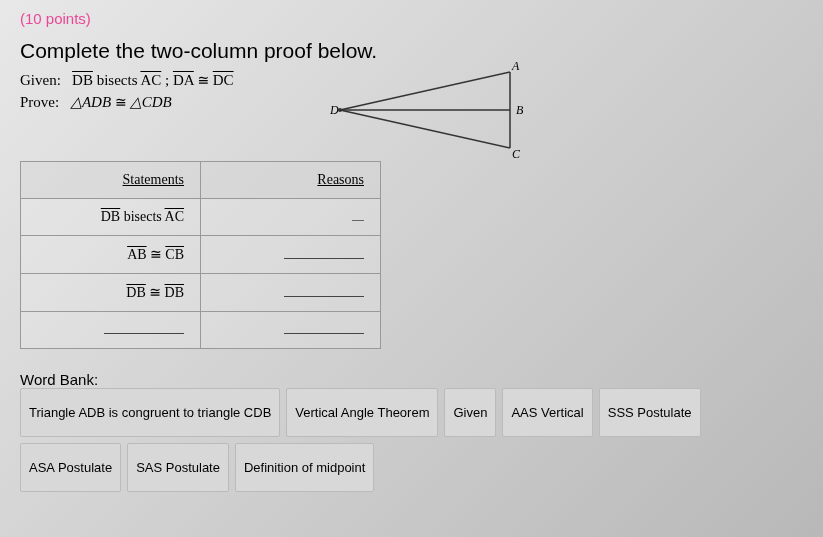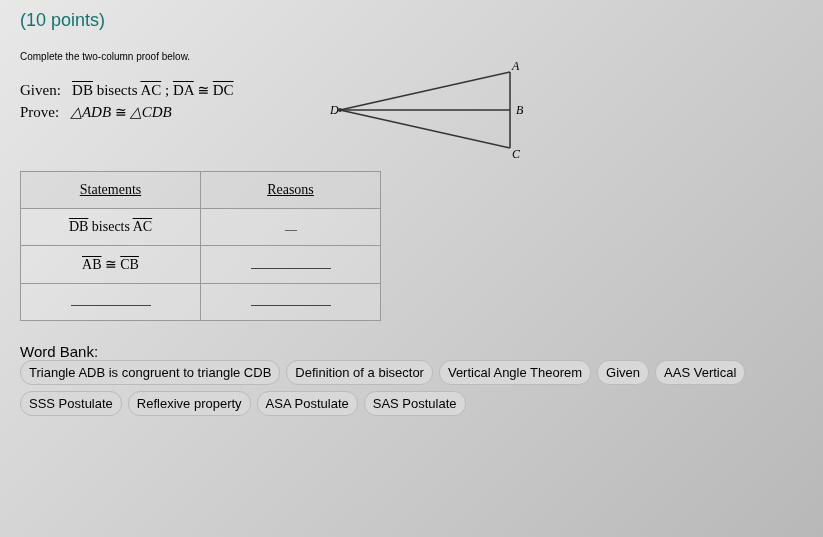--- a/index.html
+++ b/index.html
@@ -6,28 +6,28 @@
     body {
       font-family: 'Times New Roman', serif;
       background: linear-gradient(135deg, #e8e8e8 0%, #d0d0d0 50%, #b8b8b8 100%);
       width: 823px;
       height: 537px;
       overflow: hidden;
       position: relative;
       padding: 10px 20px;
     }
     .header-partial {
-      font-size: 18px;
-      color: #0f766e;
-      margin-bottom: 20px;
+      font-size: 15px;
+      color: #ec4899;
+      margin-bottom: 12px;
       font-family: Arial, sans-serif;
     }
     .instruction {
-      font-size: 10px;
-      margin-bottom: 20px;
+      font-size: 21px;
+      margin-bottom: 9px;
       font-family: Arial, sans-serif;
     }
     .given-prove {
       font-size: 15px;
       margin-bottom: 4px;
     }
     .given-prove .label { font-weight: normal; }
     .overline {
       text-decoration: overline;
     }
@@ -41,21 +41,21 @@
       height: 100px;
     }
     .proof-table {
       border-collapse: collapse;
       margin-top: 50px;
       background: rgba(255,255,255,0.15);
     }
     .proof-table td, .proof-table th {
       border: 1px solid #999;
       padding: 10px 16px;
-      text-align: center;
+      text-align: right;
       font-size: 14px;
       min-width: 180px;
       height: 36px;
       vertical-align: middle;
     }
     .proof-table th {
       font-weight: normal;
       text-decoration: underline;
       background: rgba(200,200,200,0.3);
     }
@@ -78,23 +78,23 @@
       font-size: 15px;
     }
     .word-bank-items {
       display: flex;
       flex-wrap: wrap;
       gap: 6px;
     }
     .word-bank-item {
       background: #d8d8d8;
       border: 1px solid #bbb;
-      padding: 4px 8px;
+      padding: 16px 8px;
       font-size: 13px;
-      border-radius: 12px;
+      border-radius: 2px;
       cursor: move;
     }
   </style>
 </head>
 <body>
 
 <div class="header-partial">(10 points)</div>
 
 <div class="instruction">Complete the two-column proof below.</div>
 
@@ -142,32 +142,37 @@
     </td>
     <td><span class="cursor-mark"></span></td>
   </tr>
   <tr>
     <td>
       <span class="overline">AB</span><span class="congruent"> ≅ </span><span class="overline">CB</span>
     </td>
     <td><span class="blank-line"></span></td>
   </tr>
   <tr>
+    <td>
+      <span class="overline">DB</span><span class="congruent"> ≅ </span><span class="overline">DB</span>
+    </td>
+    <td><span class="blank-line"></span></td>
+  </tr>
+  <tr>
     <td><span class="blank-line"></span></td>
     <td><span class="blank-line"></span></td>
   </tr>
 </tbody>
   </table>
 
 <div class="word-bank-section">
   <div class="word-bank-label">Word Bank:</div>
   <div class="word-bank-items">
     <span class="word-bank-item">Triangle ADB is congruent to triangle CDB</span>
-    <span class="word-bank-item">Definition of a bisector</span>
     <span class="word-bank-item">Vertical Angle Theorem</span>
     <span class="word-bank-item">Given</span>
     <span class="word-bank-item">AAS Vertical</span>
     <span class="word-bank-item">SSS Postulate</span>
-    <span class="word-bank-item">Reflexive property</span>
     <span class="word-bank-item">ASA Postulate</span>
     <span class="word-bank-item">SAS Postulate</span>
+    <span class="word-bank-item">Definition of midpoint</span>
   </div>
 </div>
 
 </body></html>

